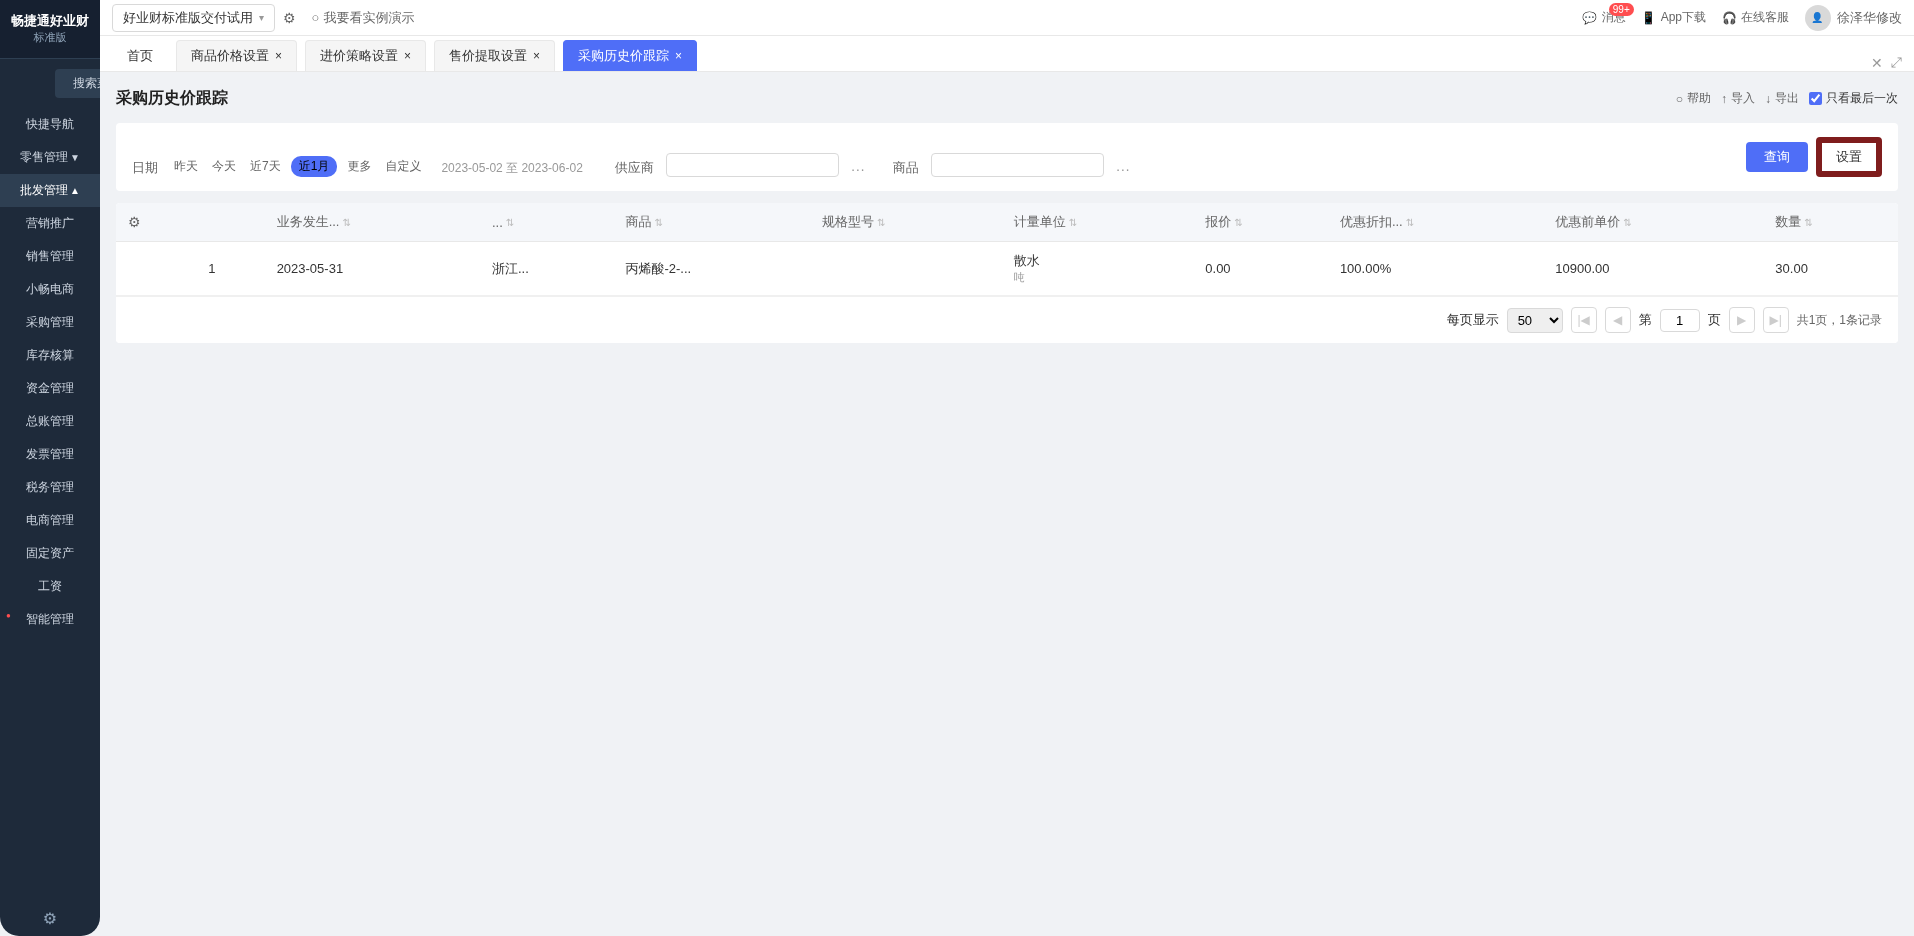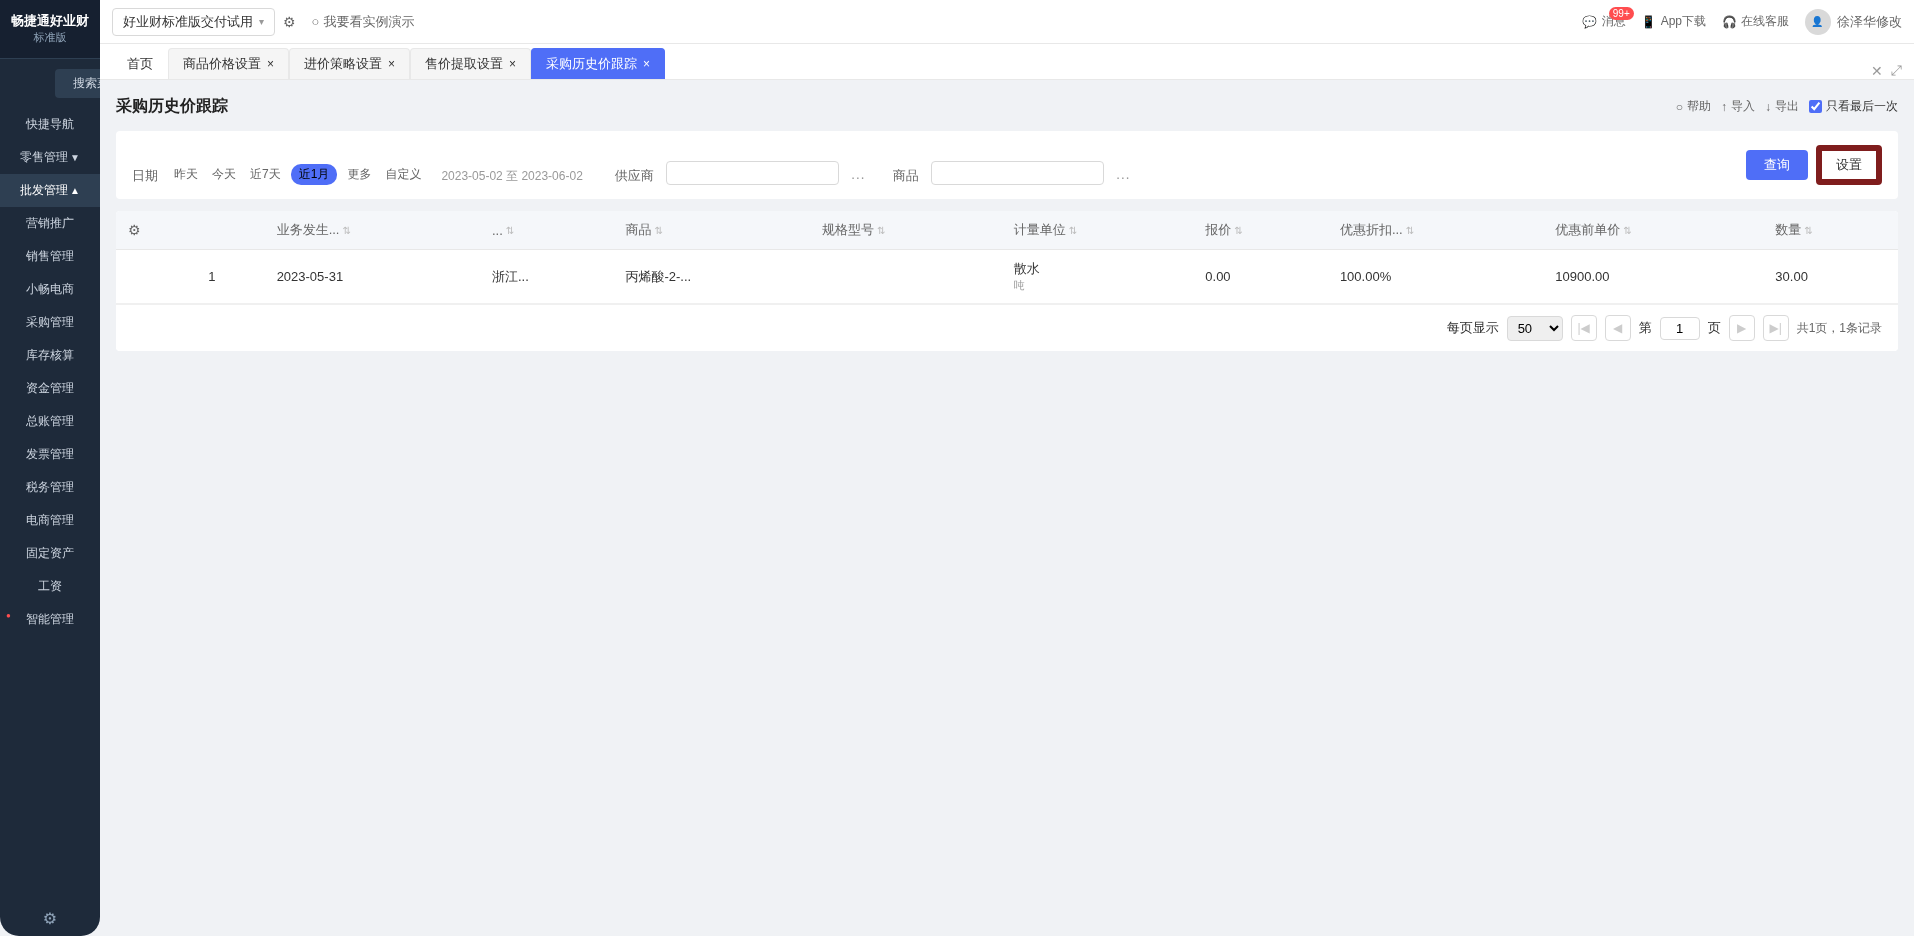--- a/index.html
+++ b/index.html
@@ -16,21 +16,21 @@
     .sidebar-nav-item.active { background: #2e3f52; color: #fff; }
     .sidebar-nav-item.has-dot::before { content: '●'; color: #ff4d4f; position: absolute; left: 6px; top: 8px; font-size: 8px; }
     .sidebar-nav-item .nav-arrow { font-size: 10px; margin-left: 2px; }
     .sidebar-bottom { margin-top: auto; padding: 8px; text-align: center; }
     .sidebar-gear { color: #8fa3b8; cursor: pointer; font-size: 16px; }
 
     
     .main { flex: 1; display: flex; flex-direction: column; overflow: hidden; }
 
     
-    .topbar { height: 44px; background: #fff; display: flex; align-items: center; padding: 0 12px; border-bottom: 1px solid #e8e8e8; gap: 8px; flex-shrink: 0; }
+    .topbar { height: 36px; background: #fff; display: flex; align-items: center; padding: 0 12px; border-bottom: 1px solid #e8e8e8; gap: 8px; flex-shrink: 0; }
     .topbar-selector { display: flex; align-items: center; gap: 6px; border: 1px solid #d9d9d9; border-radius: 4px; padding: 4px 10px; cursor: pointer; font-size: 13px; }
     .topbar-selector .chevron { font-size: 10px; color: #999; }
     .topbar-gear { color: #666; cursor: pointer; font-size: 14px; }
     .topbar-demo { display: flex; align-items: center; gap: 4px; color: #666; font-size: 13px; cursor: pointer; margin-left: 8px; }
     .topbar-right { margin-left: auto; display: flex; align-items: center; gap: 16px; }
     .topbar-icon-item { display: flex; align-items: center; gap: 4px; color: #666; font-size: 12px; cursor: pointer; position: relative; }
     .badge { background: #ff4d4f; color: #fff; font-size: 10px; border-radius: 10px; padding: 1px 4px; position: absolute; top: -6px; right: -8px; }
     .user-info { display: flex; align-items: center; gap: 6px; color: #666; font-size: 13px; cursor: pointer; }
     .user-avatar { width: 26px; height: 26px; border-radius: 50%; background: #d9d9d9; display: flex; align-items: center; justify-content: center; font-size: 10px; }
 
@@ -146,21 +146,21 @@
         <span>在线客服</span>
       </div>
       <div class="user-info">
         <div class="user-avatar">👤</div>
         <span>徐泽华修改</span>
       </div>
     </div>
   </div>
 
   <div class="tabs-bar">
-    <div id="tabs-container" style="display:flex;align-items:flex-end;gap:0;">
+    <div id="tabs-container" style="display:flex;align-items:flex-end;gap:8px;">
         <div class="tab home">
           <span>首页</span>
         </div>
         <div class="tab plain">
           <span>商品价格设置</span>
           <span class="tab-close">×</span>
         </div>
         <div class="tab plain">
           <span>进价策略设置</span>
           <span class="tab-close">×</span>

